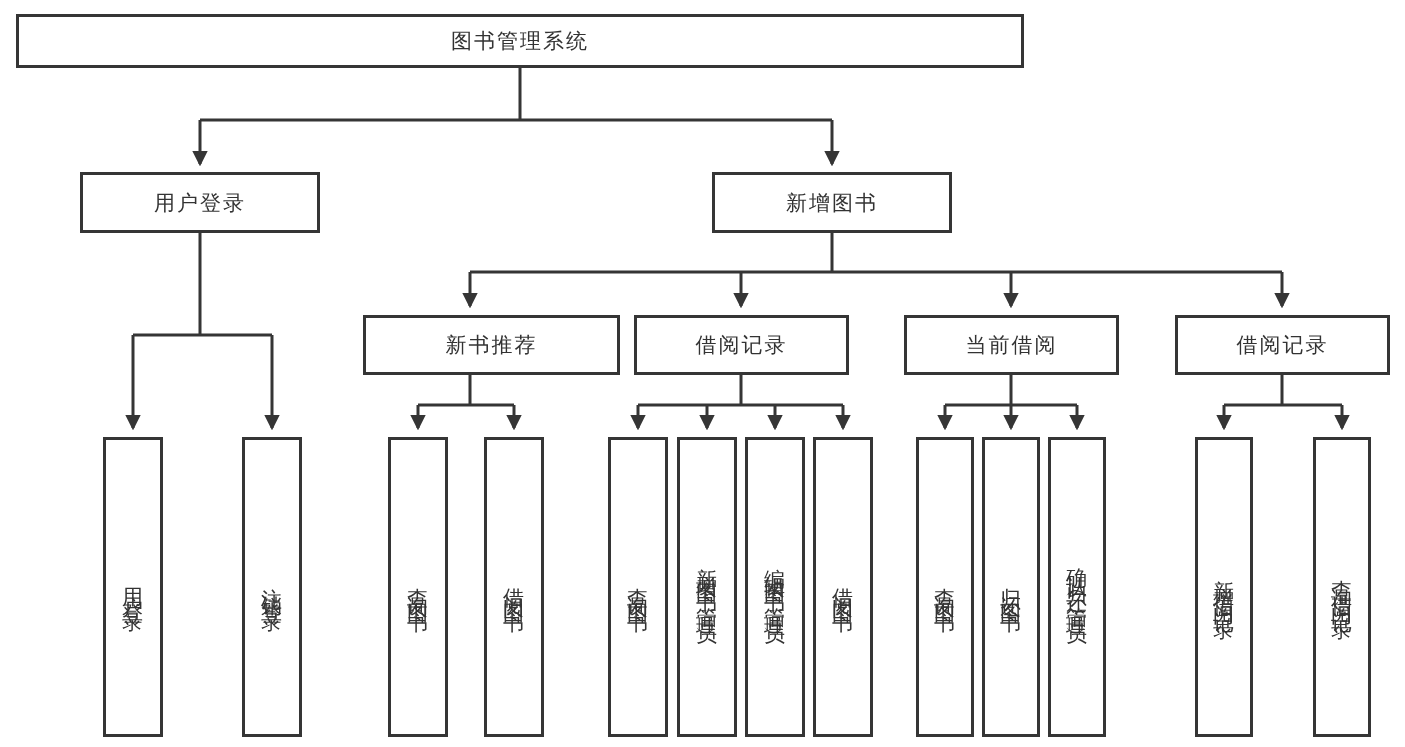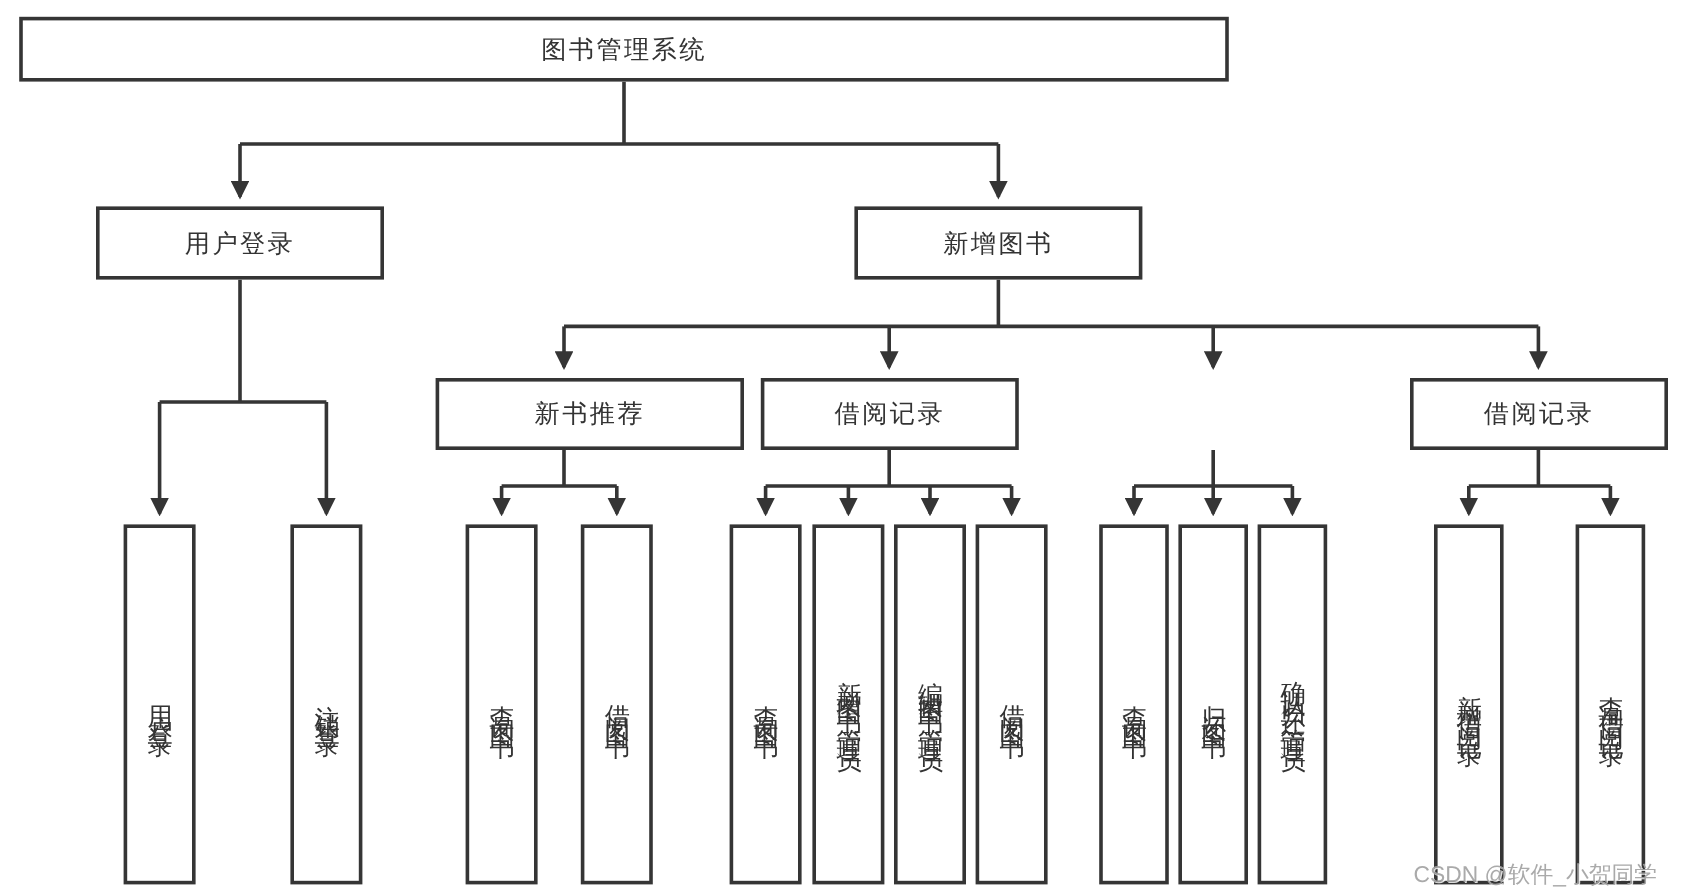--- a/index.html
+++ b/index.html
@@ -98,34 +98,34 @@
     <path class="conn" d="M1342 405 V428" marker-end="url(#arrow)"></path>
   </svg>
 
   <div class="node hbox" style="left:16px; top:14px; width:1008px; height:54px">图书管理系统</div>
 
   <div class="node hbox" style="left:80px; top:172px; width:240px; height:61px">用户登录</div>
   <div class="node hbox" style="left:712px; top:172px; width:240px; height:61px">新增图书</div>
 
   <div class="node hbox" style="left:363px; top:315px; width:257px; height:60px">新书推荐</div>
   <div class="node hbox" style="left:634px; top:315px; width:215px; height:60px">借阅记录</div>
+  <div class="node hbox" style="left:904px; top:315px; width:215px; height:60px">当前借阅</div>
   <div class="node hbox" style="left:1175px; top:315px; width:215px; height:60px">借阅记录</div>
 
   <div class="node vbox" style="left:103px; top:437px; width:60px; height:300px">用户登录</div>
   <div class="node vbox" style="left:242px; top:437px; width:60px; height:300px">注销登录</div>
 
   <div class="node vbox" style="left:388px; top:437px; width:60px; height:300px">查询图书</div>
   <div class="node vbox" style="left:484px; top:437px; width:60px; height:300px">借阅图书</div>
 
   <div class="node vbox" style="left:608px; top:437px; width:60px; height:300px">查询图书</div>
   <div class="node vbox" style="left:677px; top:437px; width:60px; height:300px">新增图书（管理员）</div>
   <div class="node vbox" style="left:745px; top:437px; width:60px; height:300px">编辑图书（管理员）</div>
   <div class="node vbox" style="left:813px; top:437px; width:60px; height:300px">借阅图书</div>
 
   <div class="node vbox" style="left:916px; top:437px; width:58px; height:300px">查询图书</div>
   <div class="node vbox" style="left:982px; top:437px; width:58px; height:300px">归还图书</div>
   <div class="node vbox" style="left:1048px; top:437px; width:58px; height:300px">确认归还（管理员）</div>
 
   <div class="node vbox" style="left:1195px; top:437px; width:58px; height:300px">新增借阅记录</div>
   <div class="node vbox" style="left:1313px; top:437px; width:58px; height:300px">查询借阅记录</div>
 
-  <div id="watermark">CSDN @软件_小贺同学</div>
 </div>
 
 </body></html>

